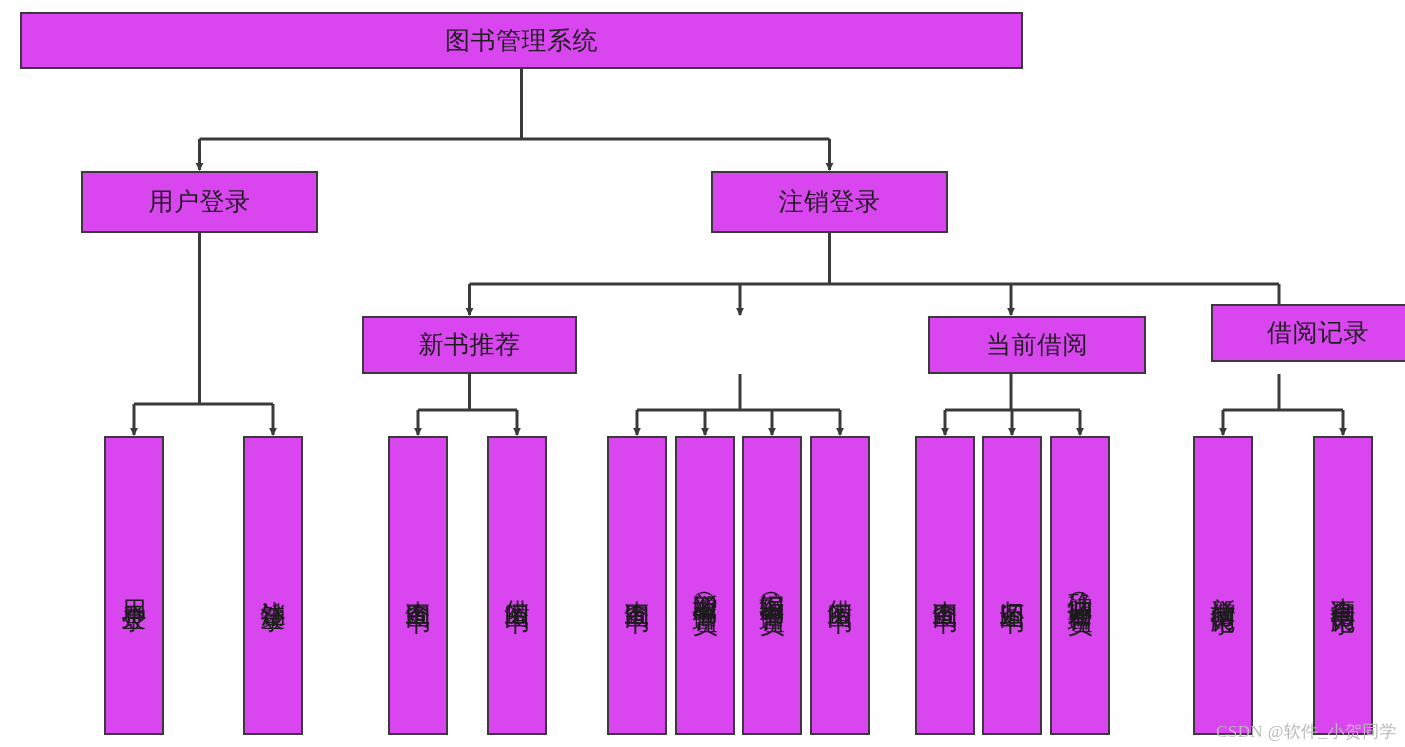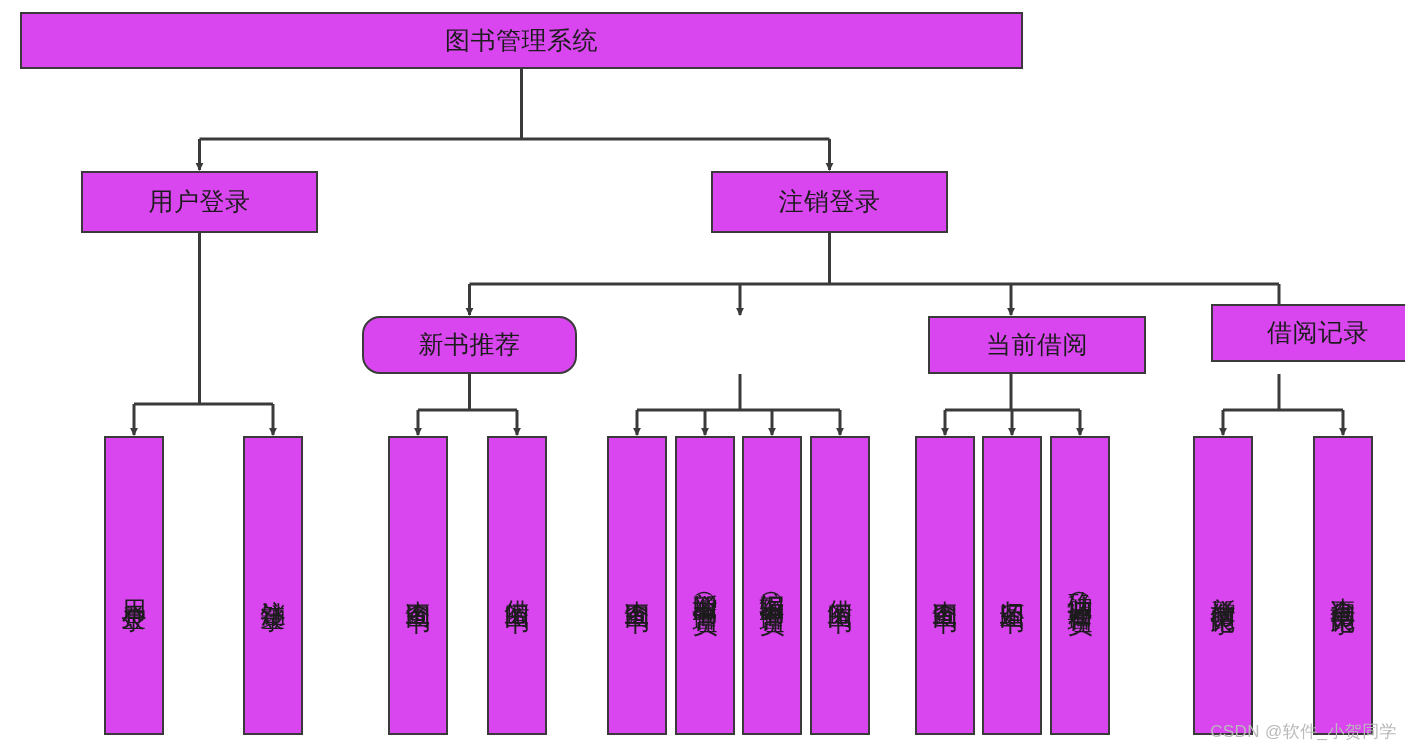--- a/index.html
+++ b/index.html
@@ -65,21 +65,21 @@
   }
   #watermark {
     position: absolute;
     right: 8px;
     bottom: 4px;
     font-size: 17px;
     color: #b9b9b9;
     z-index: 5;
     letter-spacing: 0.4px;
     white-space: nowrap;
-    font-family: Liberation Sans, sans-serif;
+    font-family: Liberation Serif, serif;
   }
 </style>
 </head>
 <body>
 
 <div id="diagram-canvas">
 
   <svg id="edge-layer" viewBox="0 0 1405 747" width="1405" height="747" xmlns="http://www.w3.org/2000/svg">
     <defs>
       <marker id="arrowhead" markerWidth="9" markerHeight="9" refX="7.4" refY="4.5" orient="auto" markerUnits="userSpaceOnUse">
@@ -128,21 +128,21 @@
   </div>
 
   <div class="node horiz" style="left:81px; top:171px; width:237px; height:62px;">
     <span class="node-label">用户登录</span>
   </div>
 
   <div class="node horiz" style="left:711px; top:171px; width:237px; height:62px;">
     <span class="node-label">注销登录</span>
   </div>
 
-  <div class="node horiz" style="left:362px; top:316px; width:215px; height:58px;border-radius:18px;">
+  <div class="node horiz" style="left:362px; top:316px; width:215px; height:58px;">
     <span class="node-label">新书推荐</span>
   </div>
 
 
   <div class="node horiz" style="left:902px; top:316px; width:218px; height:58px;margin-left:26px;">
     <span class="node-label">当前借阅</span>
   </div>
 
   <div class="node horiz" style="left:1172px; top:304px; width:214px; height:58px;margin-left:39px;">
     <span class="node-label">借阅记录</span>

